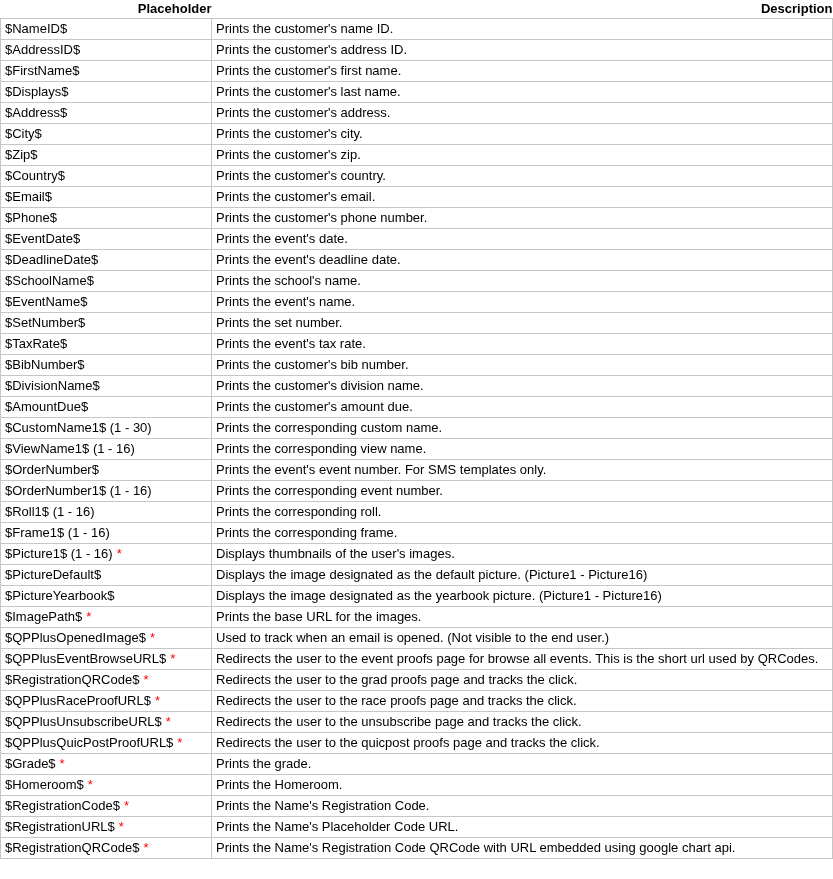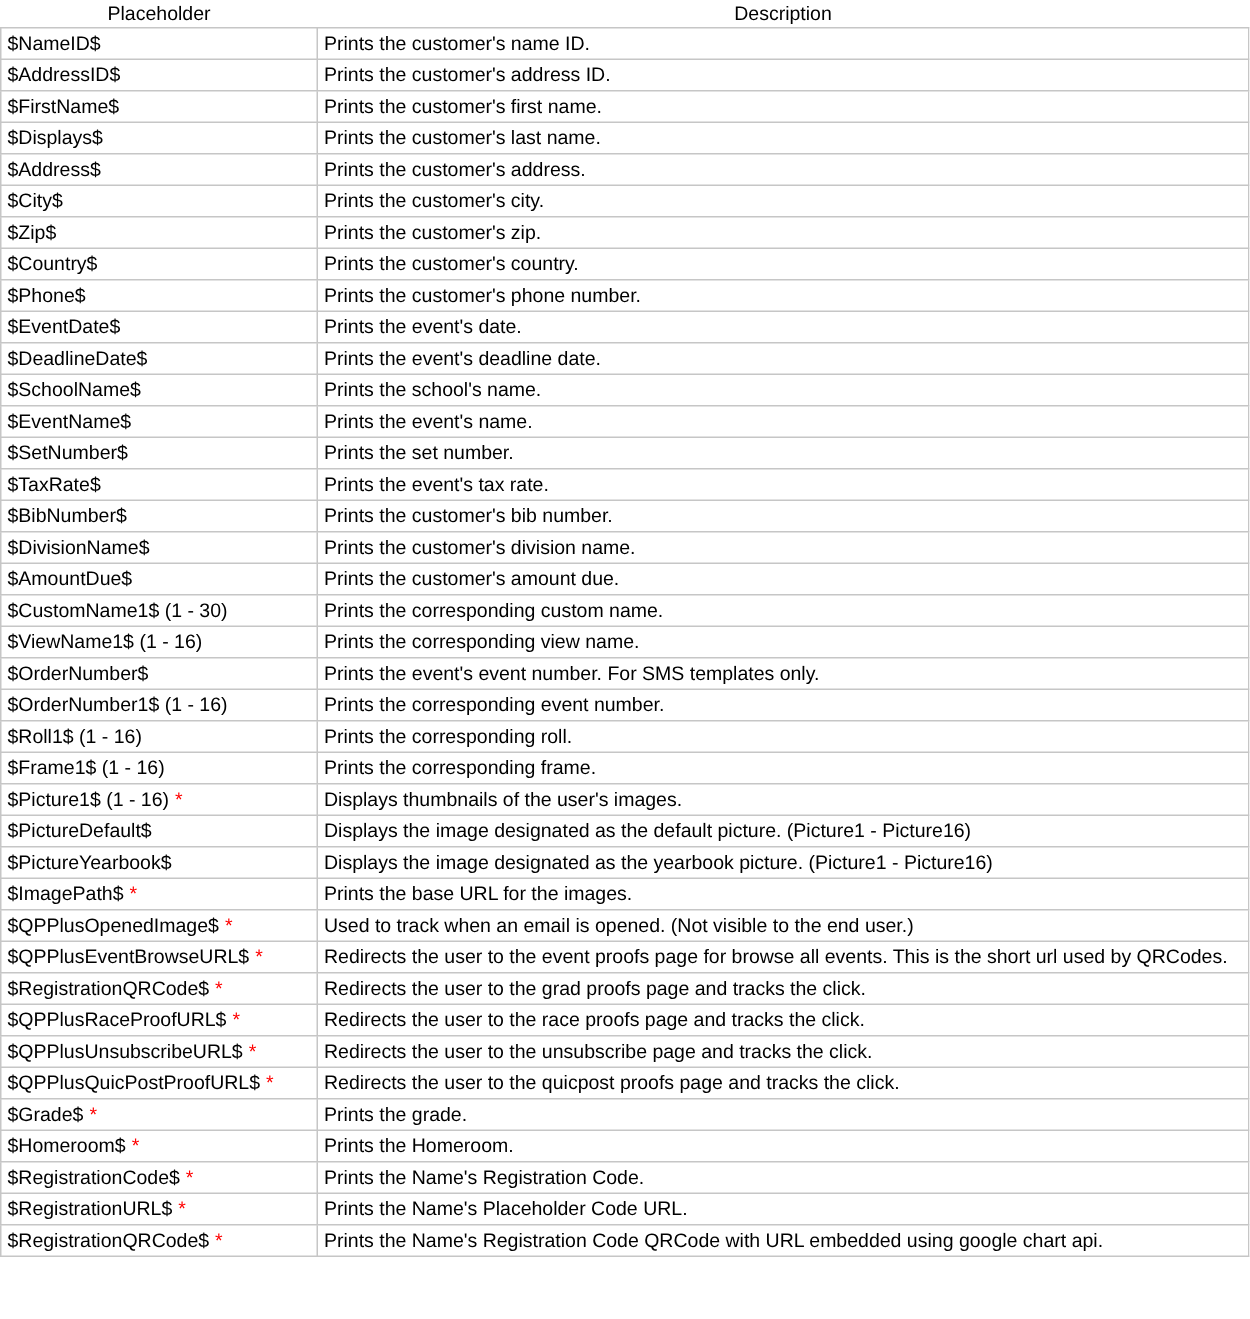--- a/index.html
+++ b/index.html
@@ -13,22 +13,22 @@
   .page {
     width: 833px;
   }
   table.ph-table {
     border-collapse: collapse;
     width: 833px;
     table-layout: fixed;
   }
   table.ph-table col.col-placeholder { width: 211px; }
   table.ph-table thead th {
-    font-weight: normal;
-    text-align: center;
+    font-weight: bold;
+    text-align: right;
     border: none;
     padding: 1px 0 2px 0;
     height: 15px;
     font-size: 13px;
     line-height: 15px;
     white-space: nowrap;
     overflow: hidden;
   }
   table.ph-table td {
     border: 1px solid #c6c6c6;
@@ -88,20 +88,24 @@
         </tr>
         <tr>
           <td><span>$Zip$</span></td>
           <td>Prints the customer's zip.</td>
         </tr>
         <tr>
           <td><span>$Country$</span></td>
           <td>Prints the customer's country.</td>
         </tr>
         <tr>
+          <td><span>$Email$</span></td>
+          <td>Prints the customer's email.</td>
+        </tr>
+        <tr>
           <td><span>$Phone$</span></td>
           <td>Prints the customer's phone number.</td>
         </tr>
         <tr>
           <td><span>$EventDate$</span></td>
           <td>Prints the event's date.</td>
         </tr>
         <tr>
           <td><span>$DeadlineDate$</span></td>
           <td>Prints the event's deadline date.</td>

